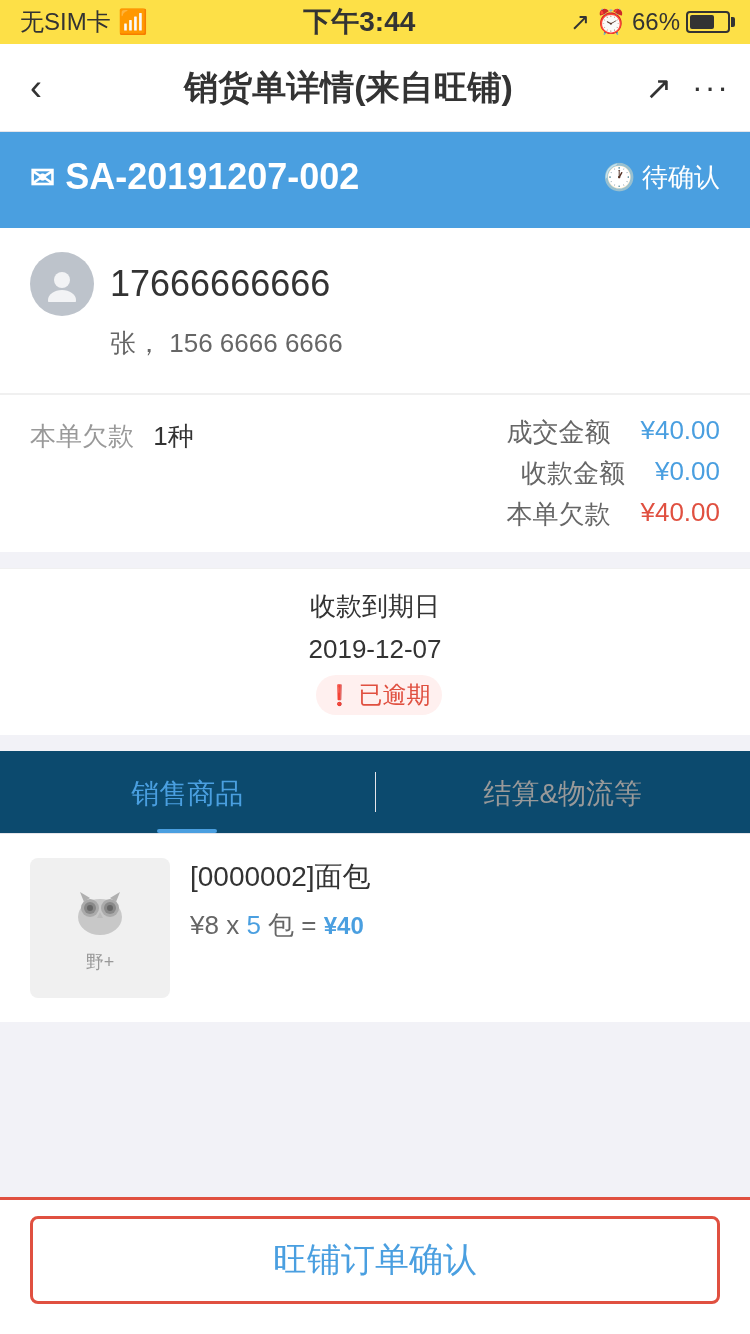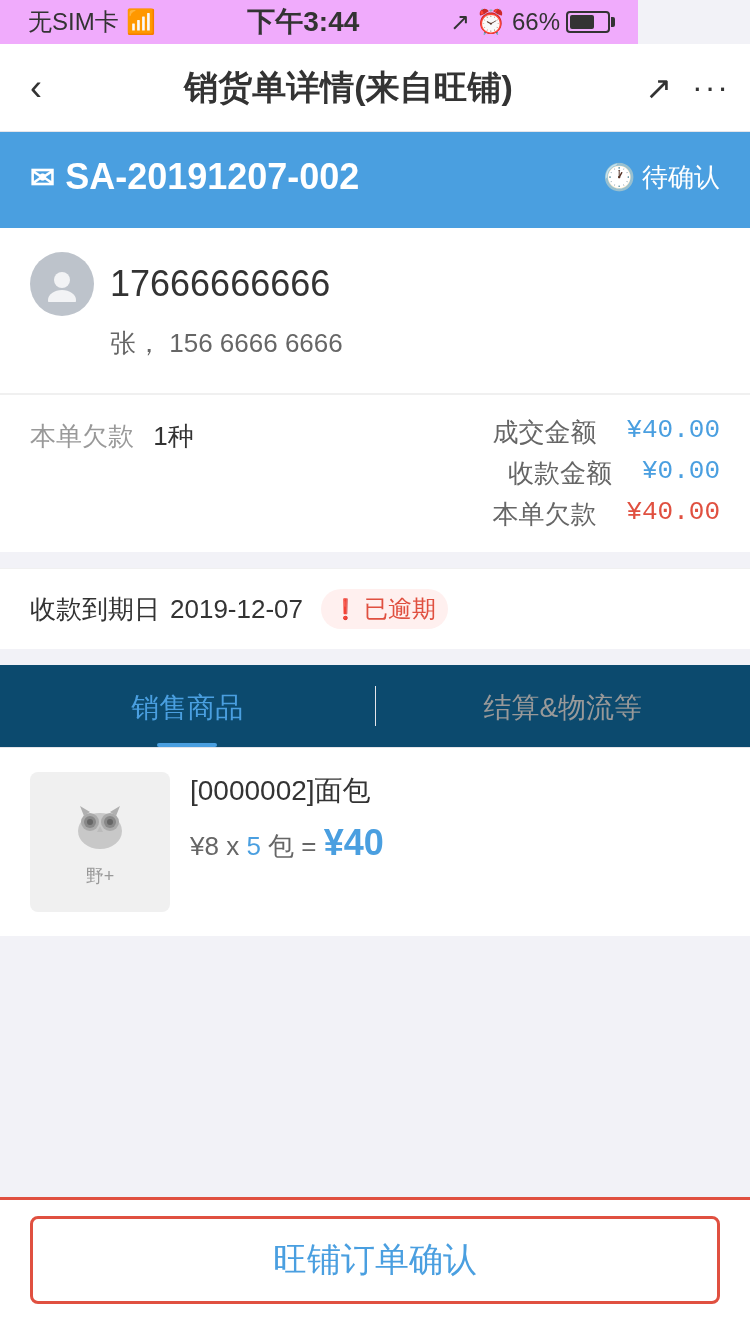--- a/index.html
+++ b/index.html
@@ -8,27 +8,27 @@
       width: 750px;
       min-height: 1334px;
       background: #f2f2f7;
       font-family: -apple-system, "PingFang SC", "Helvetica Neue", sans-serif;
       font-size: 28px;
       color: #333;
     }
 
     
     .status-bar {
-      width: 638px;
+      width: 750px;
       height: 44px;
-      background: #f0abfc;
+      background: #fde047;
       display: flex;
       align-items: center;
       justify-content: space-between;
-      padding: 0 28px;
+      padding: 0 20px;
       font-size: 24px;
       font-weight: 500;
     }
     .status-left { display: flex; align-items: center; gap: 8px; }
     .status-center { font-size: 28px; font-weight: 600; }
     .status-right { display: flex; align-items: center; gap: 6px; font-size: 24px; }
     .battery-icon {
       width: 44px; height: 22px; border: 2px solid #333; border-radius: 4px; position: relative; display: inline-flex; align-items: center; padding: 2px;
     }
     .battery-icon::after {
@@ -133,36 +133,37 @@
       padding: 20px 30px;
       border-top: 1px solid #f0f0f0;
       display: flex;
       align-items: flex-start;
       justify-content: space-between;
     }
     .summary-left { font-size: 26px; color: #666; padding-top: 4px; }
     .summary-right { display: flex; flex-direction: column; align-items: flex-end; gap: 6px; }
     .summary-row { display: flex; justify-content: space-between; gap: 30px; font-size: 26px; }
     .summary-row-label { color: #666; }
-    .summary-row-value { font-weight: 500; font-family: Liberation Mono, monospace; }
+    .summary-row-value { font-weight: 500; }
     .amount-blue { color: #4a9fe0; }
     .amount-red { color: #e05040; }
 
     
     .due-date-section {
       background: #fff;
       padding: 20px 30px;
       border-top: 1px solid #f0f0f0;
       display: flex;
       align-items: center;
       gap: 10px;
       font-size: 26px;
       color: #333;
       margin-top: 16px;
       margin-bottom: 0;
+      flex-direction: column;
     }
     .overdue-badge {
       display: flex;
       align-items: center;
       gap: 6px;
       background: #fff0ef;
       color: #e05040;
       padding: 4px 12px;
       border-radius: 20px;
       font-size: 24px;
@@ -234,21 +235,21 @@
       display: flex;
       flex-direction: column;
       align-items: center;
       justify-content: center;
       gap: 4px;
     }
     .product-info { flex: 1; }
     .product-name { font-size: 28px; color: #333; margin-bottom: 12px; font-weight: 500; }
     .product-price { font-size: 26px; color: #666; }
     .product-price .qty { color: #4a9fe0; font-weight: 500; }
-    .product-price .total { color: #4a9fe0; font-weight: 700; font-size: 36px; }
+    .product-price .total { color: #4a9fe0; font-weight: 700; font-size: 24px; }
 
     
     .content-area {
       min-height: 280px;
       background: #f2f2f7;
     }
 
     
     .bottom-bar {
       position: fixed;

